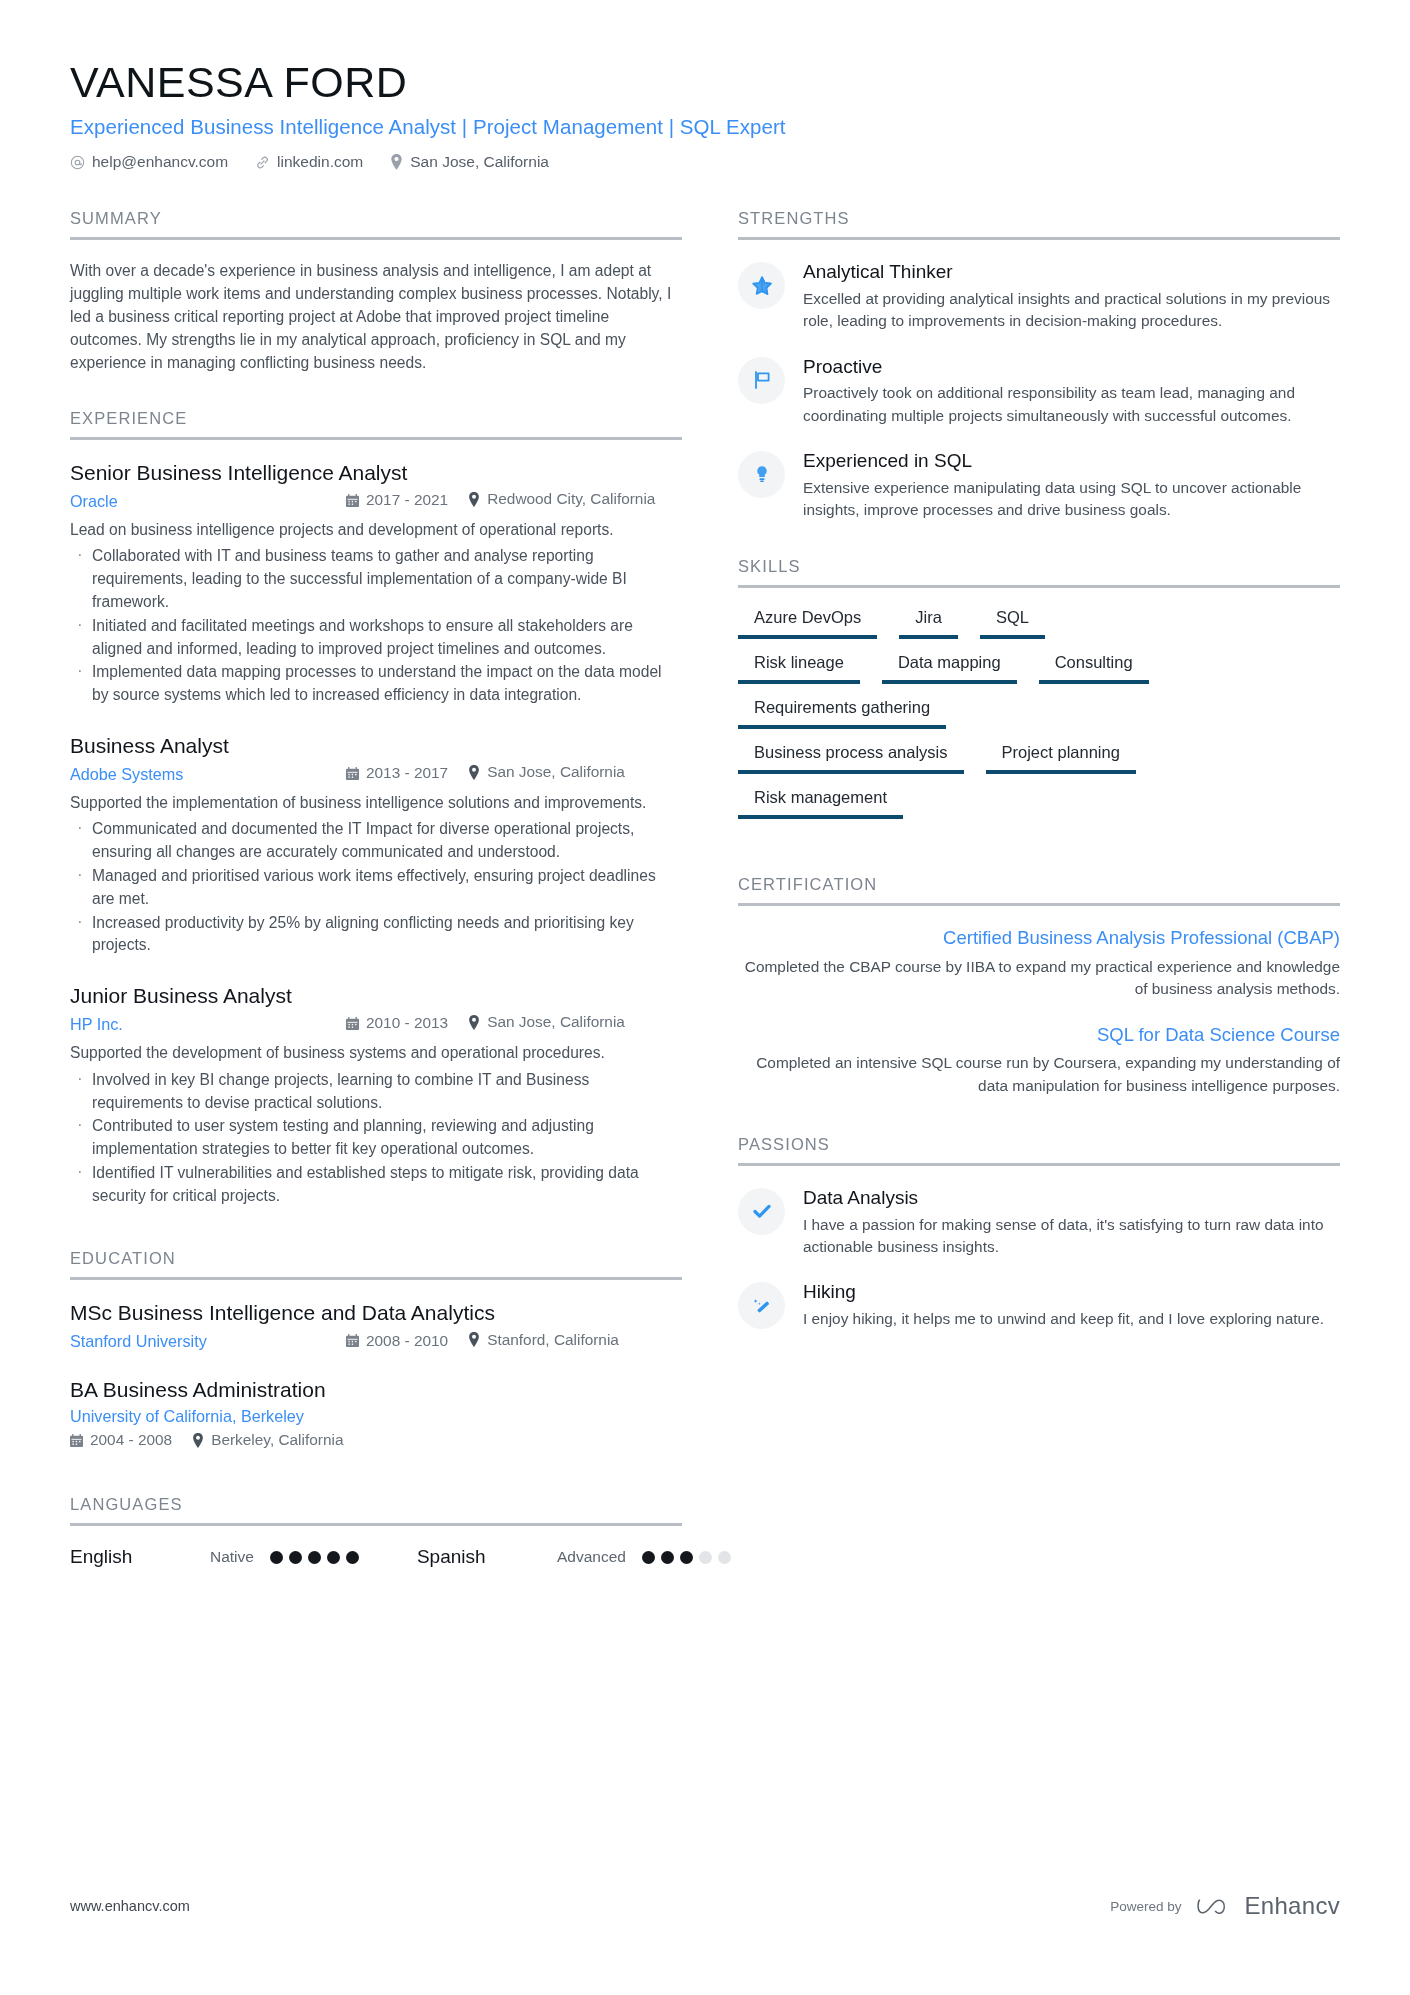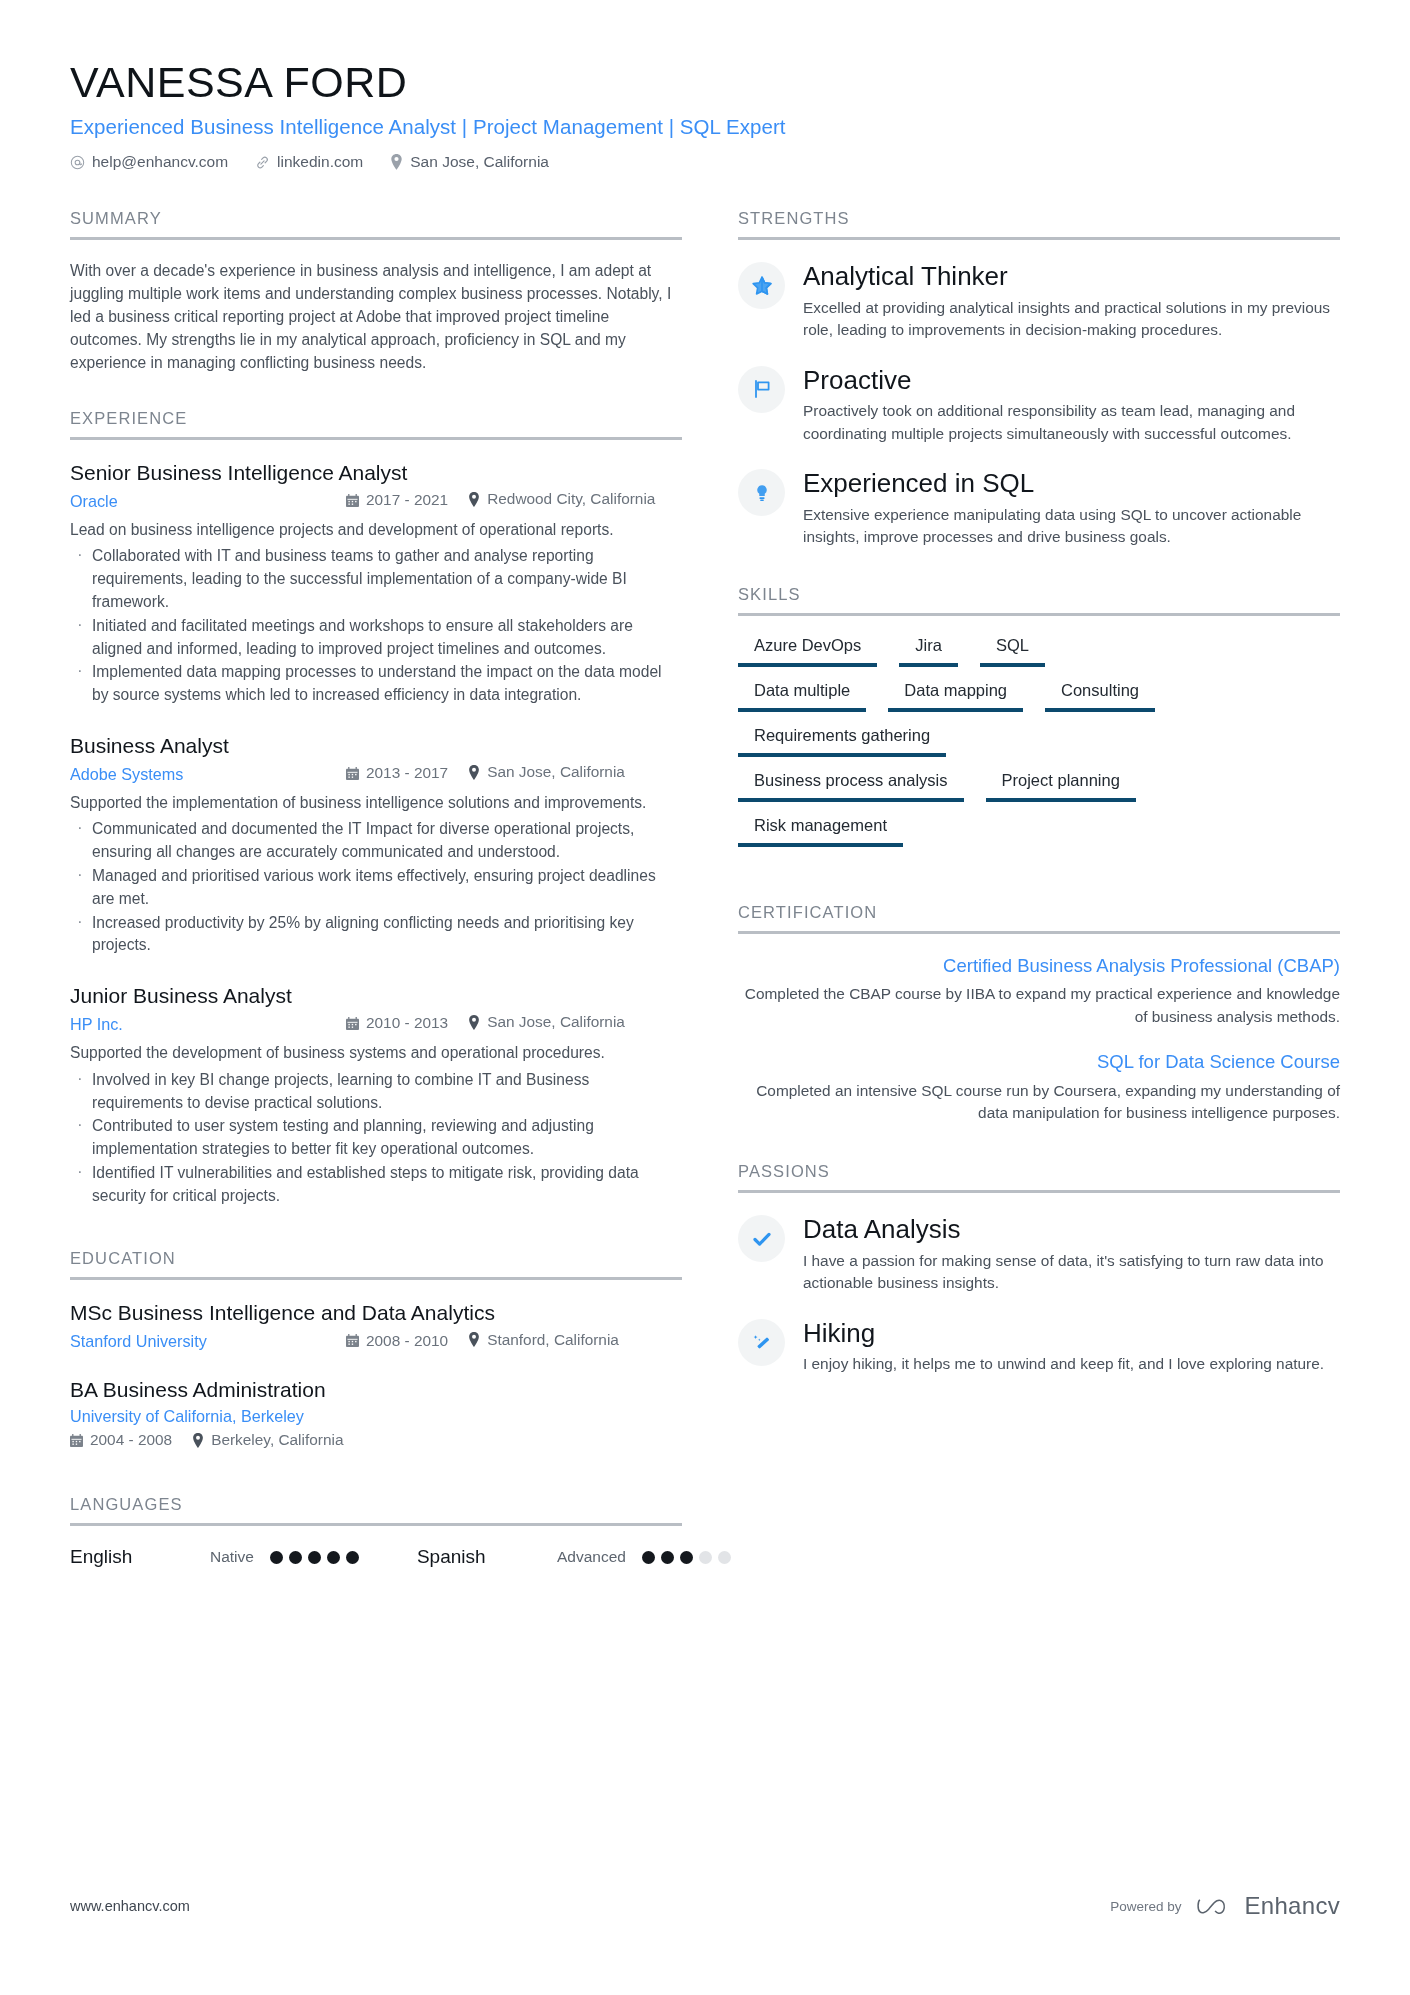--- a/index.html
+++ b/index.html
@@ -155,21 +155,21 @@
     width: 47px; height: 47px;
     flex: none;
     border-radius: 50%;
     background: #f2f4f5;
     display: flex; align-items: center; justify-content: center;
     color: #2f95f0;
     margin-top: 2px;
   }
   .icon-body { flex: 1; }
   .icon-title {
-    font-size: 26px;
+    font-size: 19px;
     color: #11161c;
     line-height: 1.3;
     margin-bottom: 3px;
   }
   .icon-desc {
     font-size: 15.4px;
     line-height: 1.45;
     color: #4a525c;
   }
 
@@ -531,21 +531,21 @@
       <div class="sec" style="margin-top:36px">
         <div class="sec-title">SKILLS</div>
         <div class="sec-rule"></div>
         <div class="skills">
           <div class="skill-row">
             <span class="skill">Azure DevOps</span>
             <span class="skill">Jira</span>
             <span class="skill">SQL</span>
           </div>
           <div class="skill-row">
-            <span class="skill">Data multiple</span>
+            <span class="skill">Risk lineage</span>
             <span class="skill">Data mapping</span>
             <span class="skill">Consulting</span>
           </div>
           <div class="skill-row">
             <span class="skill">Requirements gathering</span>
           </div>
           <div class="skill-row">
             <span class="skill">Business process analysis</span>
             <span class="skill">Project planning</span>
           </div>

